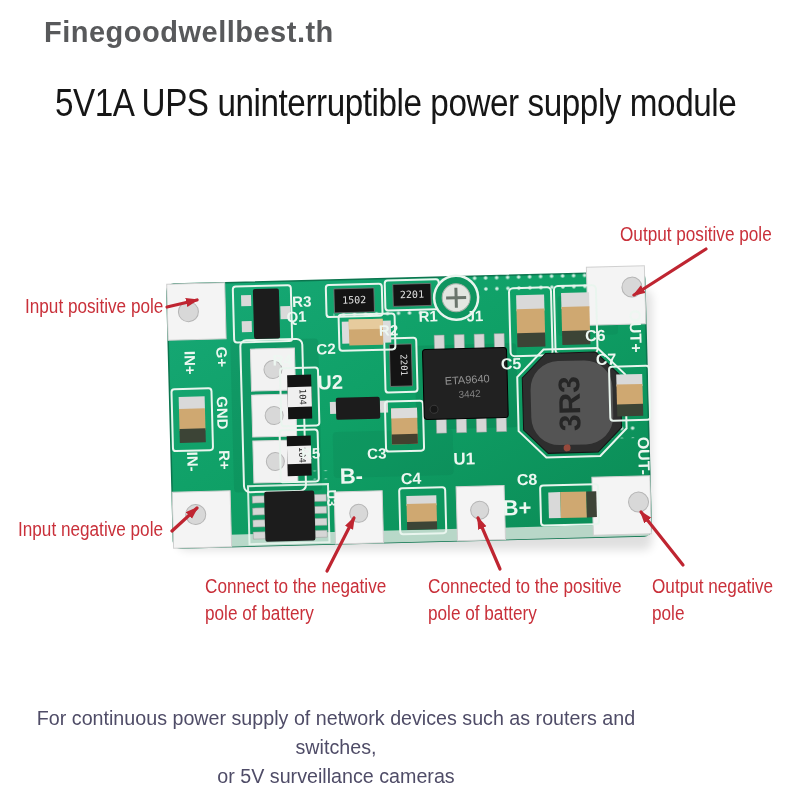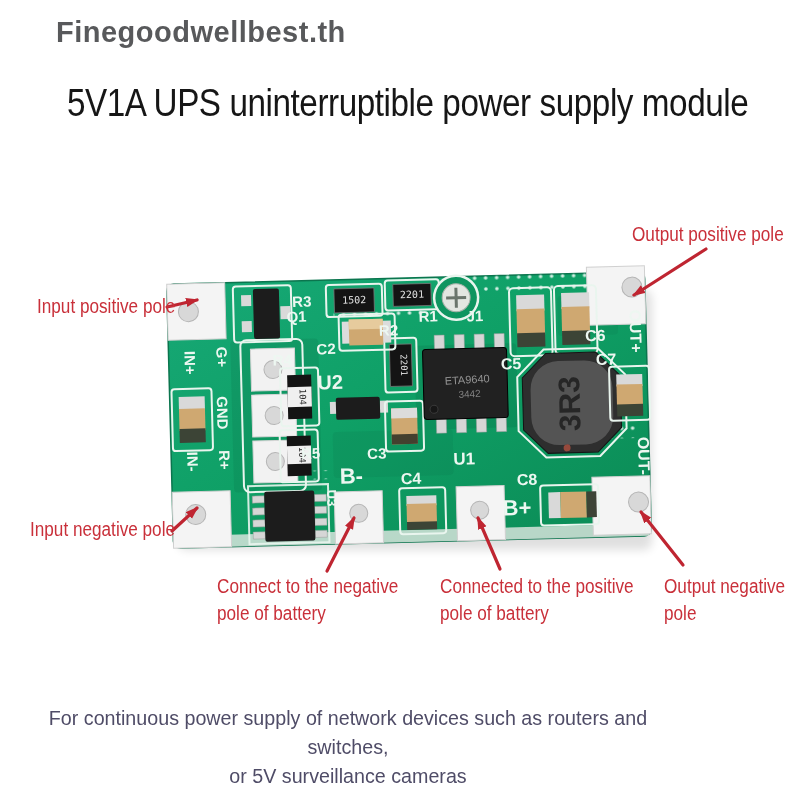--- a/index.html
+++ b/index.html
@@ -13,21 +13,21 @@
        transform:scaleX(.88);transform-origin:0 0;}
   .ann-outpos{left:620px;top:221px;}
   .ann-inpos{left:25px;top:293px;}
   .ann-inneg{left:18px;top:516px;}
   .ann-batneg{left:205px;top:573px;}
   .ann-batpos{left:428px;top:573px;}
   .ann-outneg{left:652px;top:573px;}
   .footer{position:absolute;left:0;right:0;top:703px;text-align:center;color:#4f4c67;
           font-size:20.5px;line-height:29px;transform:scaleX(.96);}
   .fig-svg{position:absolute;left:0;top:0;z-index:1;}
-  .txt-layer{position:absolute;left:0;top:0;width:672px;height:800px;z-index:2;pointer-events:none;margin-left:12px;}
+  .txt-layer{position:absolute;left:0;top:0;width:672px;height:800px;z-index:2;pointer-events:none;}
   svg text{font-family:"Liberation Sans",sans-serif;}
   .silk{fill:none;stroke:#e9f5ee;stroke-width:2px;}
   .silktxt{fill:#edf7f1;font-weight:bold;}
   .mark{font-family:"DejaVu Sans Mono",monospace;}
 </style>
 </head>
 <body>
 
 <div class="canvas">
 

